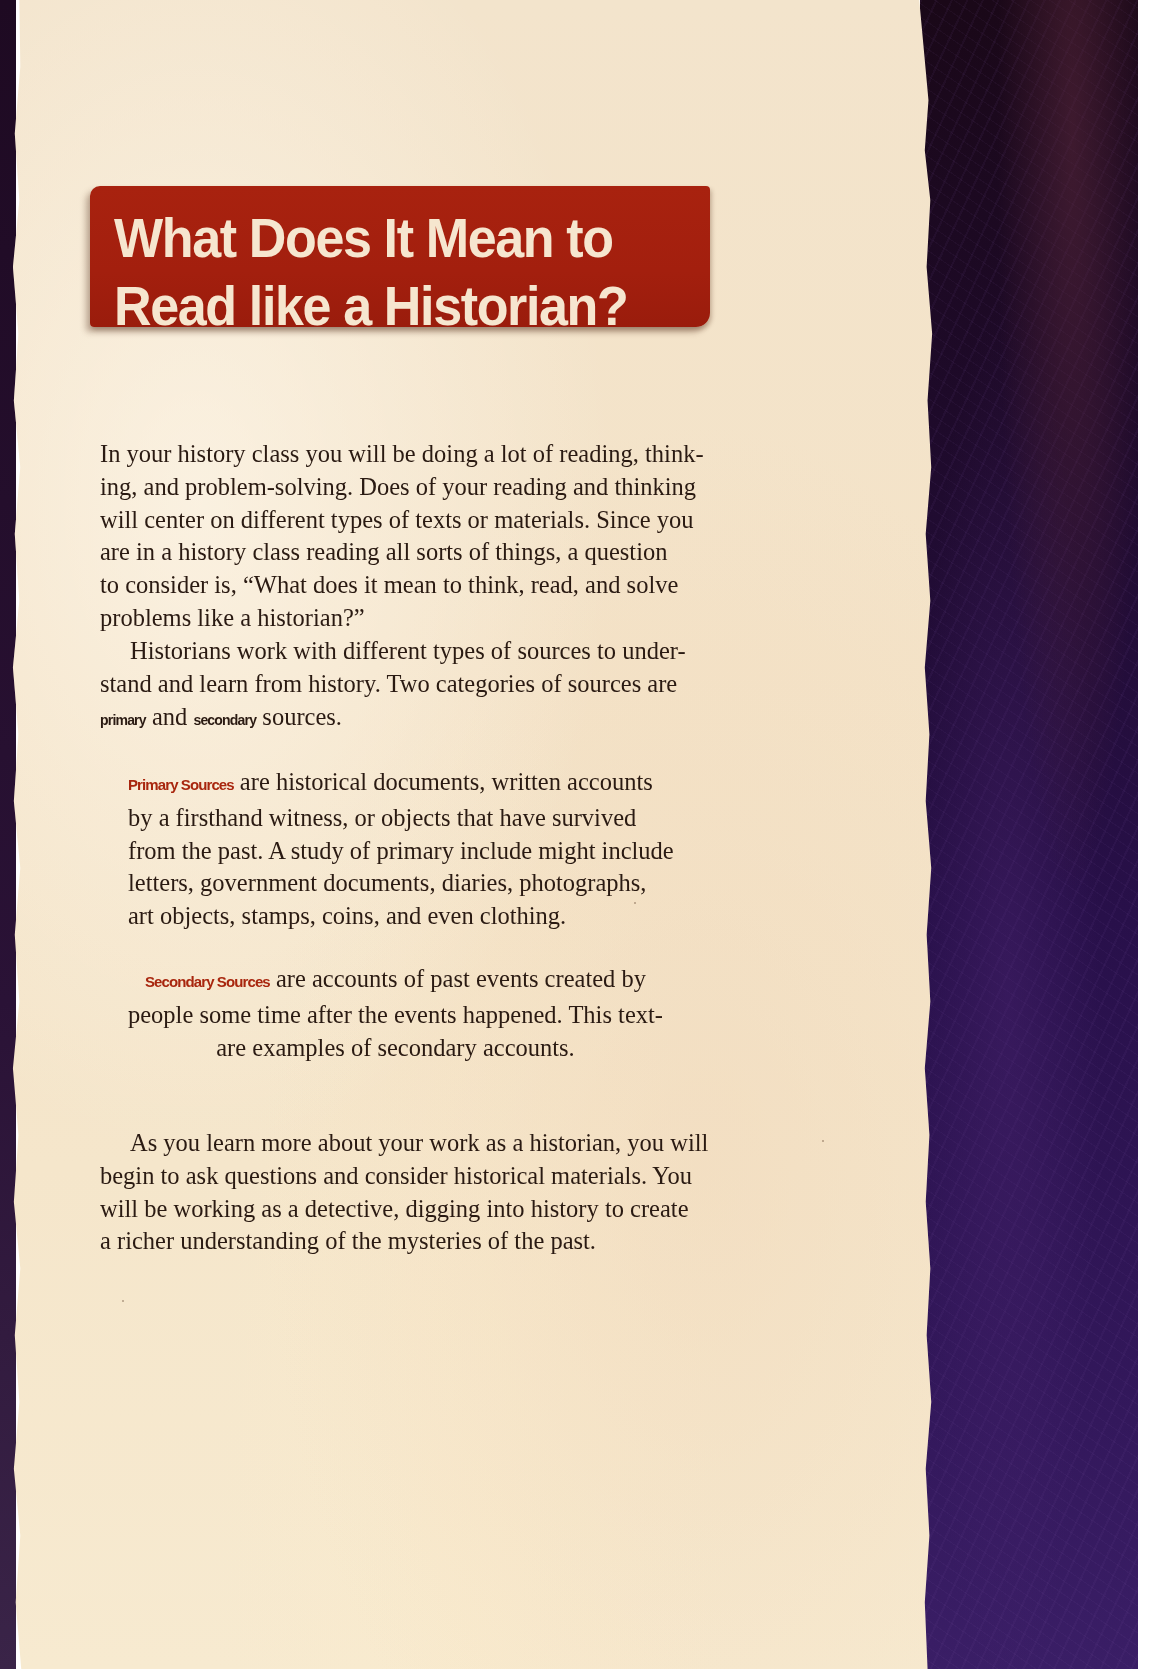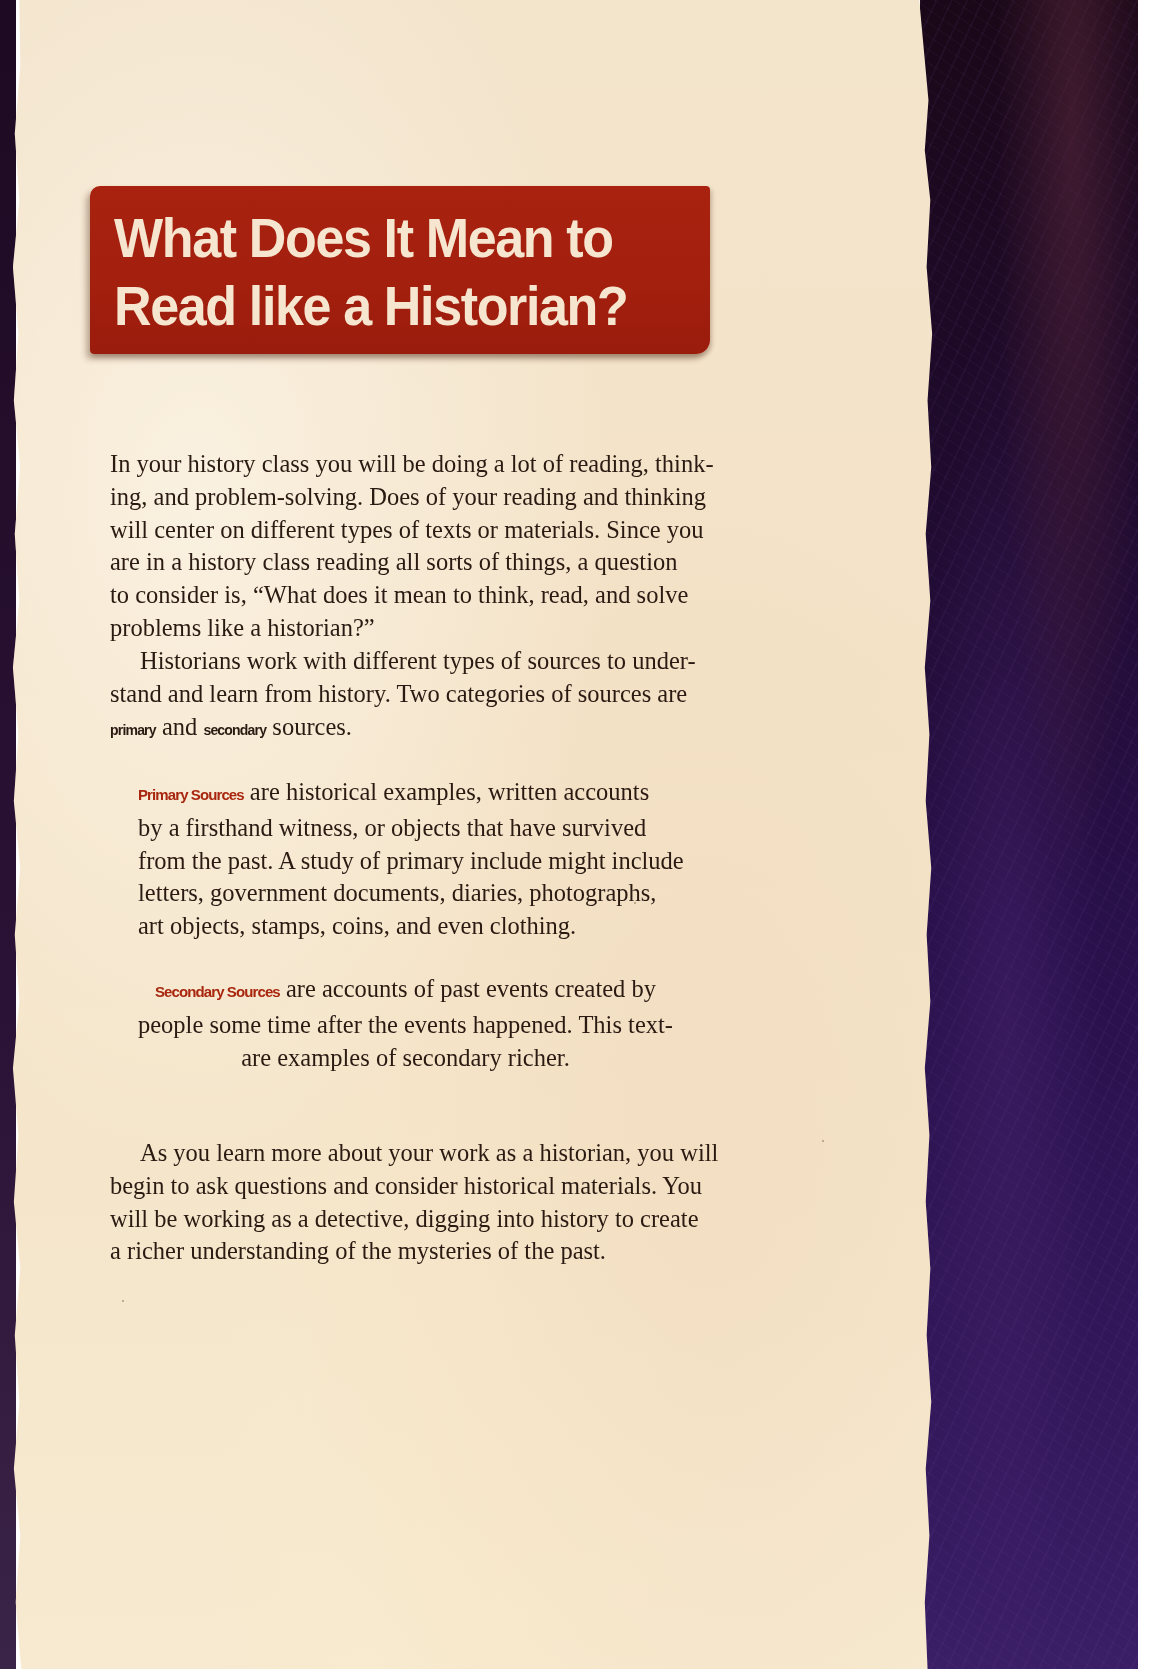--- a/index.html
+++ b/index.html
@@ -47,21 +47,21 @@
         99.5% 92%, 99.0% 96%, 99.3% 100%,
         1.0% 100%, 0.4% 96%, 0.9% 92%, 0.2% 88%, 0.8% 84%, 0.3% 80%, 0.9% 76%,
         0.2% 72%, 0.7% 68%, 0.1% 64%, 0.8% 60%, 0.3% 56%, 0.9% 52%, 0.2% 48%,
         0.7% 44%, 0.1% 40%, 0.8% 36%, 0.3% 32%, 0.9% 28%, 0.2% 24%, 0.7% 20%,
         0.1% 16%, 0.8% 12%, 0.3% 8%, 0.9% 4%
       );
     }
     .title-box {
       position: absolute;
       left: 90px; top: 186px;
-      width: 620px; height: 168px;
+      width: 620px; height: 141px;
       background: linear-gradient(180deg, #a8220f 0%, #a31f0e 60%, #9a1c0c 100%);
       border-radius: 10px 4px 14px 4px;
       box-shadow: -4px 5px 6px rgba(80,40,20,0.35), 2px 3px 4px rgba(80,40,20,0.25);
     }
     .title {
       position: absolute;
       left: 24px; top: 18px;
       margin: 0;
       font-family: "Liberation Sans", sans-serif;
       font-weight: bold;
@@ -72,21 +72,21 @@
       transform: scaleX(0.93);
       transform-origin: left top;
       white-space: nowrap;
     }
     .body-text {
       position: absolute;
       font-family: "Liberation Serif", serif;
       font-size: 24.5px;
       line-height: 32.8px;
       color: #2a1a12;
-      margin: 16px;
+      margin: 6px;
       white-space: nowrap;
     }
     .body-text .line { display: block; }
     .indent { text-indent: 30px; }
     .kw {
       font-family: "Liberation Sans", sans-serif;
       font-weight: bold;
       font-size: 14px;
       letter-spacing: -0.8px;
       color: #2a1a12;
@@ -133,31 +133,31 @@
   <span class="line">problems like a historian?”</span>
 </p>
 
 <p class="body-text" style="left:94px; top:629px;">
   <span class="line indent">Historians work with different types of sources to under-</span>
   <span class="line">stand and learn from history. Two categories of sources are</span>
   <span class="line"><span class="kw">primary</span><span> and </span><span class="kw">secondary</span><span> sources.</span></span>
 </p>
 
 <p class="body-text" style="left:122px; top:760px;">
-  <span class="line"><span class="kw-red">Primary Sources</span><span> are historical examples, written accounts</span></span>
+  <span class="line"><span class="kw-red">Primary Sources</span><span> are historical documents, written accounts</span></span>
   <span class="line">by a firsthand witness, or objects that have survived</span>
   <span class="line">from the past. A study of primary include might include</span>
   <span class="line">letters, government documents, diaries, photographs,</span>
   <span class="line">art objects, stamps, coins, and even clothing.</span>
 </p>
 
 <p class="body-text" style="left:122px; top:957px;text-align:center;">
   <span class="line"><span class="kw-red">Secondary Sources</span><span> are accounts of past events created by</span></span>
   <span class="line">people some time after the events happened. This text-</span>
-  <span class="line">are examples of secondary richer.</span>
+  <span class="line">are examples of secondary accounts.</span>
 </p>
 
 <p class="body-text" style="left:94px; top:1121px;">
   <span class="line indent">As you learn more about your work as a historian, you will</span>
   <span class="line">begin to ask questions and consider historical materials. You</span>
   <span class="line">will be working as a detective, digging into history to create</span>
   <span class="line">a richer understanding of the mysteries of the past.</span>
 </p>
 
 </body></html>

